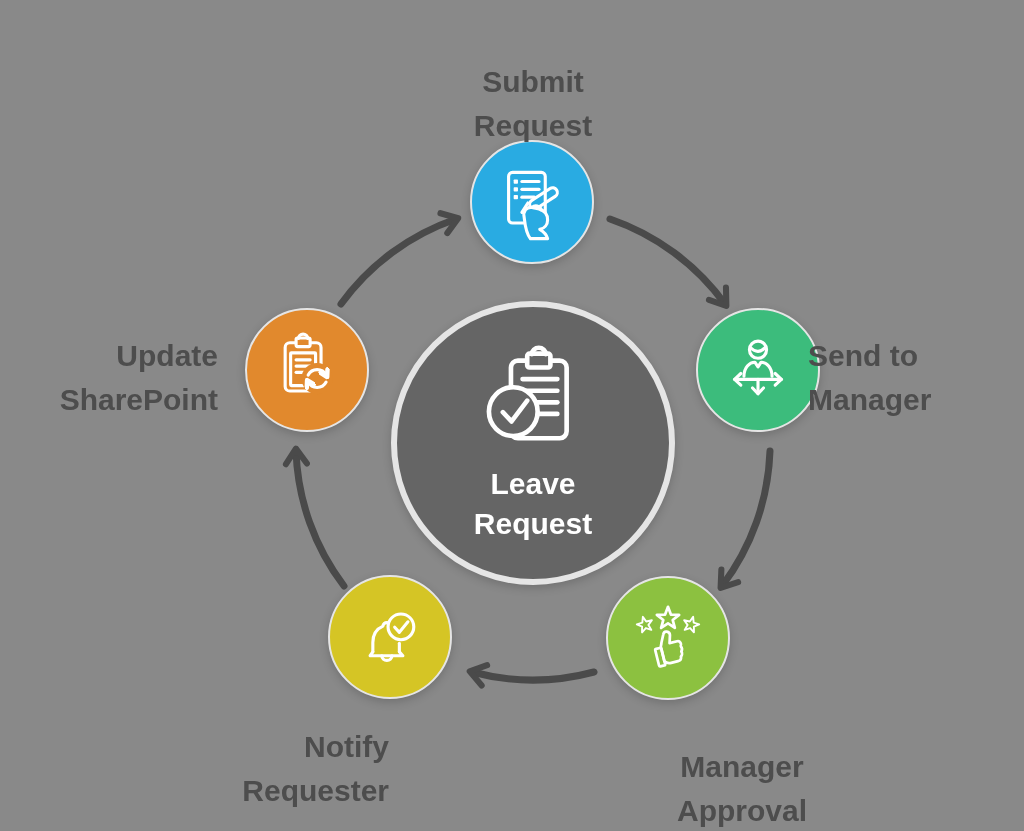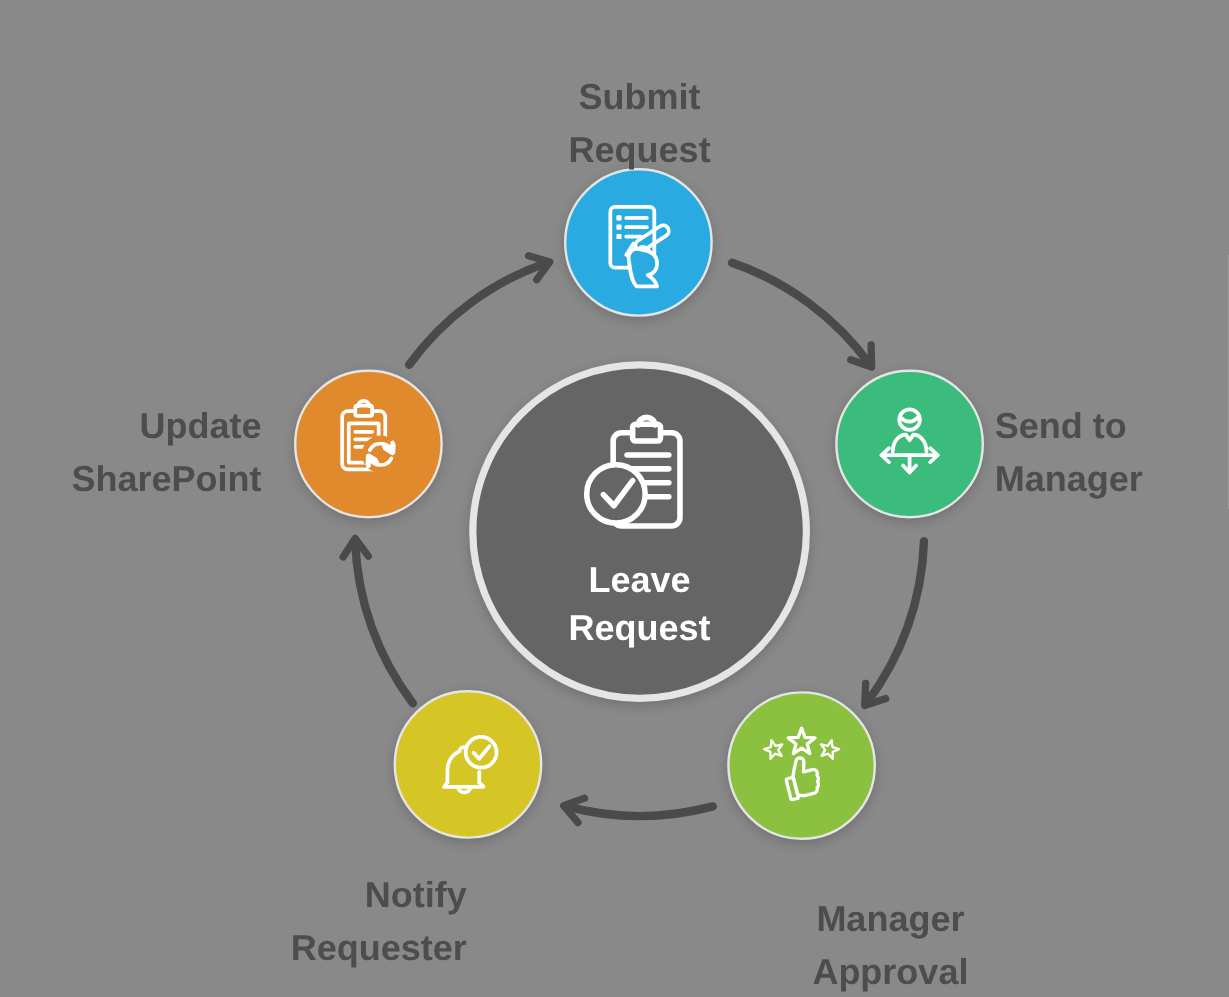--- a/index.html
+++ b/index.html
@@ -39,21 +39,21 @@
 
   
   .n-submit  { left:470px; top:140px; }
   .n-send    { left:696px; top:308px; }
   .n-approve { left:606px; top:576px; }
   .n-notify  { left:328px; top:575px; }
   .n-update  { left:245px; top:308px; }
   .n-center  { left:391px; top:301px; }
 
   .l-submit  { left:533px; top:40px; }
-  .l-send    { left:829px; top:334px; }
+  .l-send    { left:808px; top:334px; }
   .l-approve { left:742px; top:725px; }
   .l-notify  { right:635px; top:725px; }
   .l-update  { right:806px; top:334px; }
 </style>
 </head>
 <body>
 
 <div class="stage" style="background-color: rgb(137, 137, 137);">
 
   <svg class="arrows" width="1024" height="831" viewBox="0 0 1024 831">

